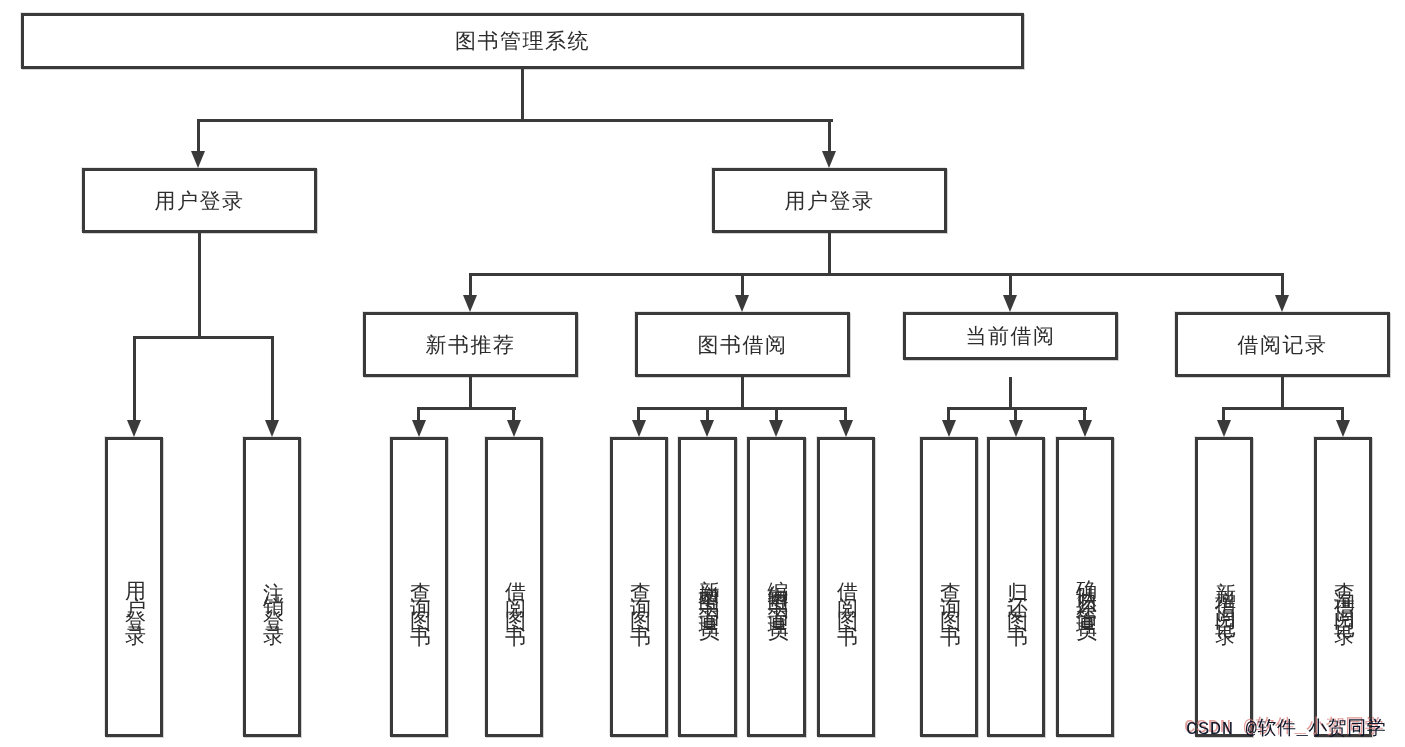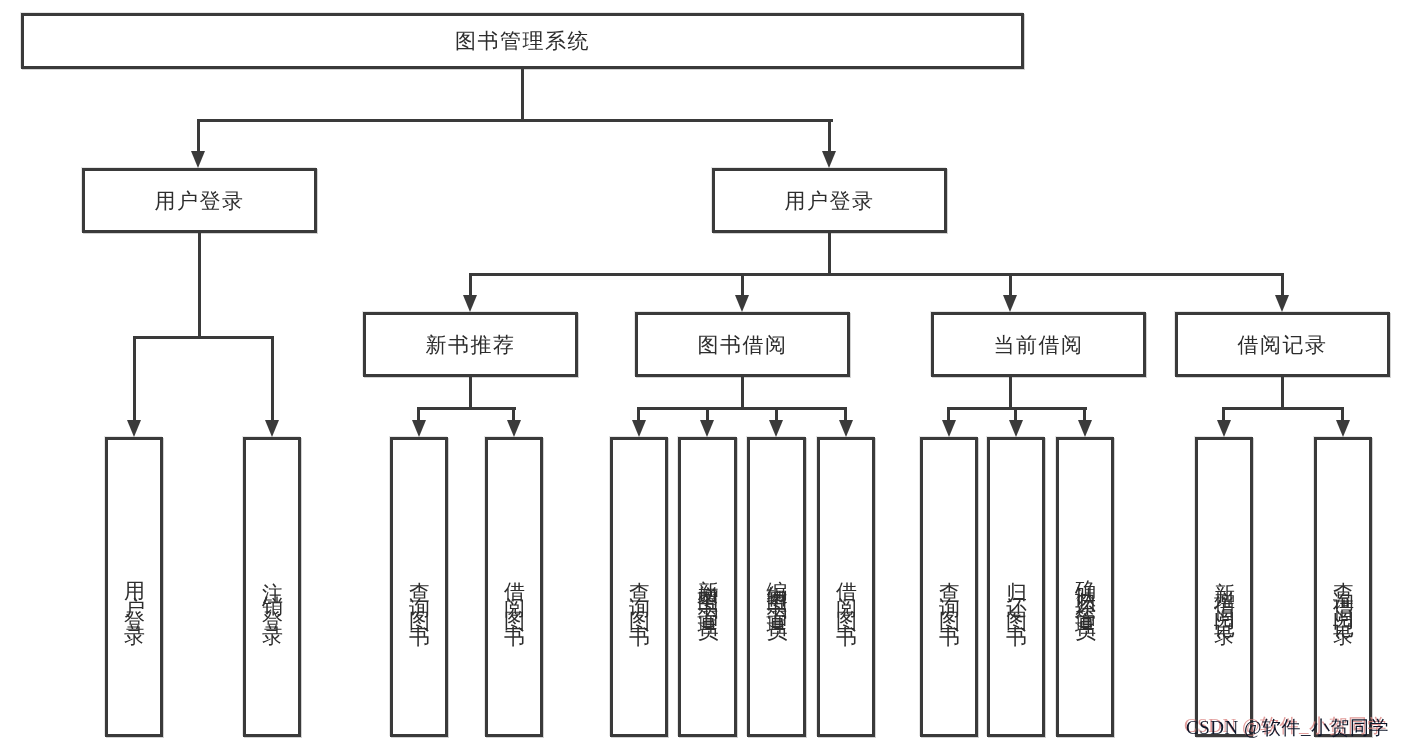--- a/index.html
+++ b/index.html
@@ -1,18 +1,18 @@
 <!DOCTYPE html>
 <html><head>
 <meta charset="utf-8">
 <style>
   html,body{margin:0;padding:0;background:#ffffff;}
   .stage{
     position:relative;width:1405px;height:747px;background:#ffffff;
-    font-family:Liberation Serif, serif;color:#2d2d2d;overflow:hidden;text-align:center;
+    font-family:Liberation Mono, monospace;color:#2d2d2d;overflow:hidden;text-align:center;
   }
   .node{
     position:absolute;background:#ffffff;border:3px solid #3a3a3a;box-sizing:border-box;
     display:flex;align-items:center;justify-content:center;
     font-size:21px;letter-spacing:1.5px;
     box-shadow:1px 1px 0 rgba(130,130,130,.35), -1px -1px 0 rgba(130,130,130,.2);
   }
   .vnode{font-size:21px;letter-spacing:0;}
   .vnode span{
     writing-mode:vertical-rl;text-orientation:mixed;display:block;line-height:1;
@@ -64,21 +64,21 @@
   <div class="arr" style="left:463px;top:295px;"></div>
   <div class="vline" style="left:741px;top:273px;height:24px;"></div>
   <div class="arr" style="left:735px;top:295px;"></div>
   <div class="vline" style="left:1009px;top:273px;height:24px;"></div>
   <div class="arr" style="left:1003px;top:295px;"></div>
   <div class="vline" style="left:1281px;top:273px;height:24px;"></div>
   <div class="arr" style="left:1275px;top:295px;"></div>
 
   <div class="node" style="left:635px;top:312px;width:215px;height:65px;">图书借阅</div>
   <div class="node" style="left:363px;top:312px;width:215px;height:65px;">新书推荐</div>
-  <div class="node" style="left:931px;top:312px;width:215px;height:65px;">当前借阅</div>
+  <div class="node" style="left:903px;top:312px;width:215px;height:48px;">当前借阅</div>
   <div class="node" style="left:1175px;top:312px;width:215px;height:65px;">借阅记录</div>
 
   <div class="vline" style="left:469px;top:377px;height:30px;"></div>
   <div class="hline" style="left:417px;top:407px;width:99px;"></div>
   <div class="vline" style="left:417px;top:407px;height:15px;"></div>
   <div class="arr" style="left:412px;top:420px;"></div>
   <div class="vline" style="left:512px;top:407px;height:15px;"></div>
   <div class="arr" style="left:507px;top:420px;"></div>
 
   <div class="vline" style="left:741px;top:377px;height:30px;"></div>

